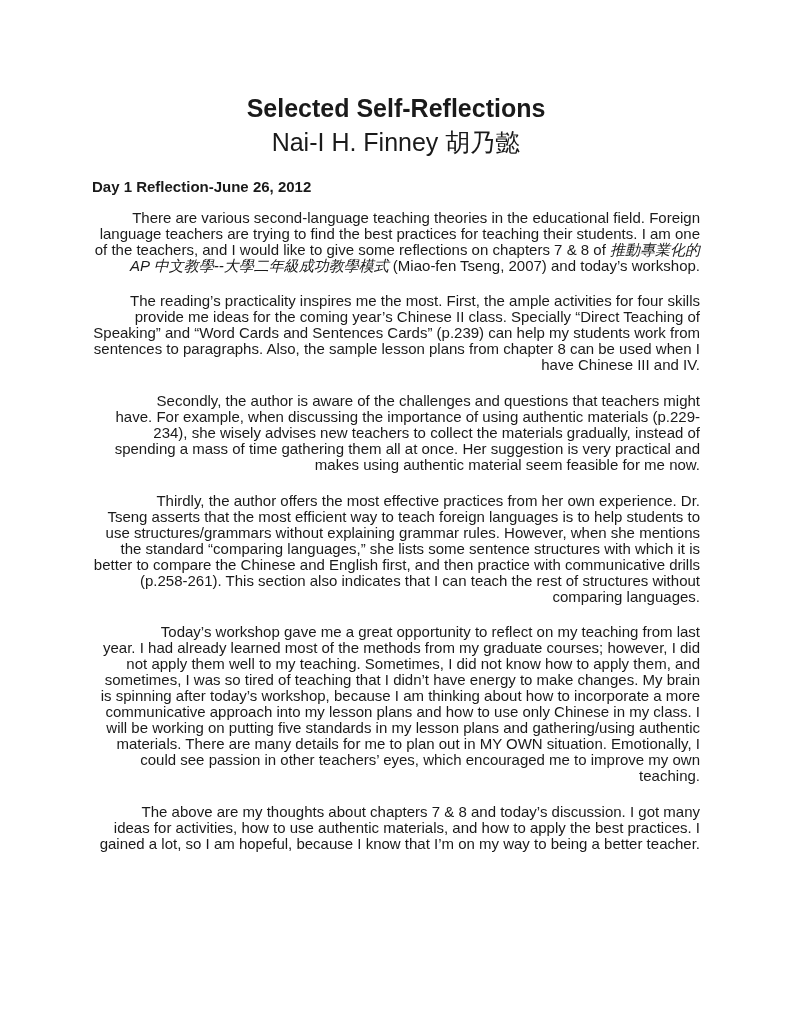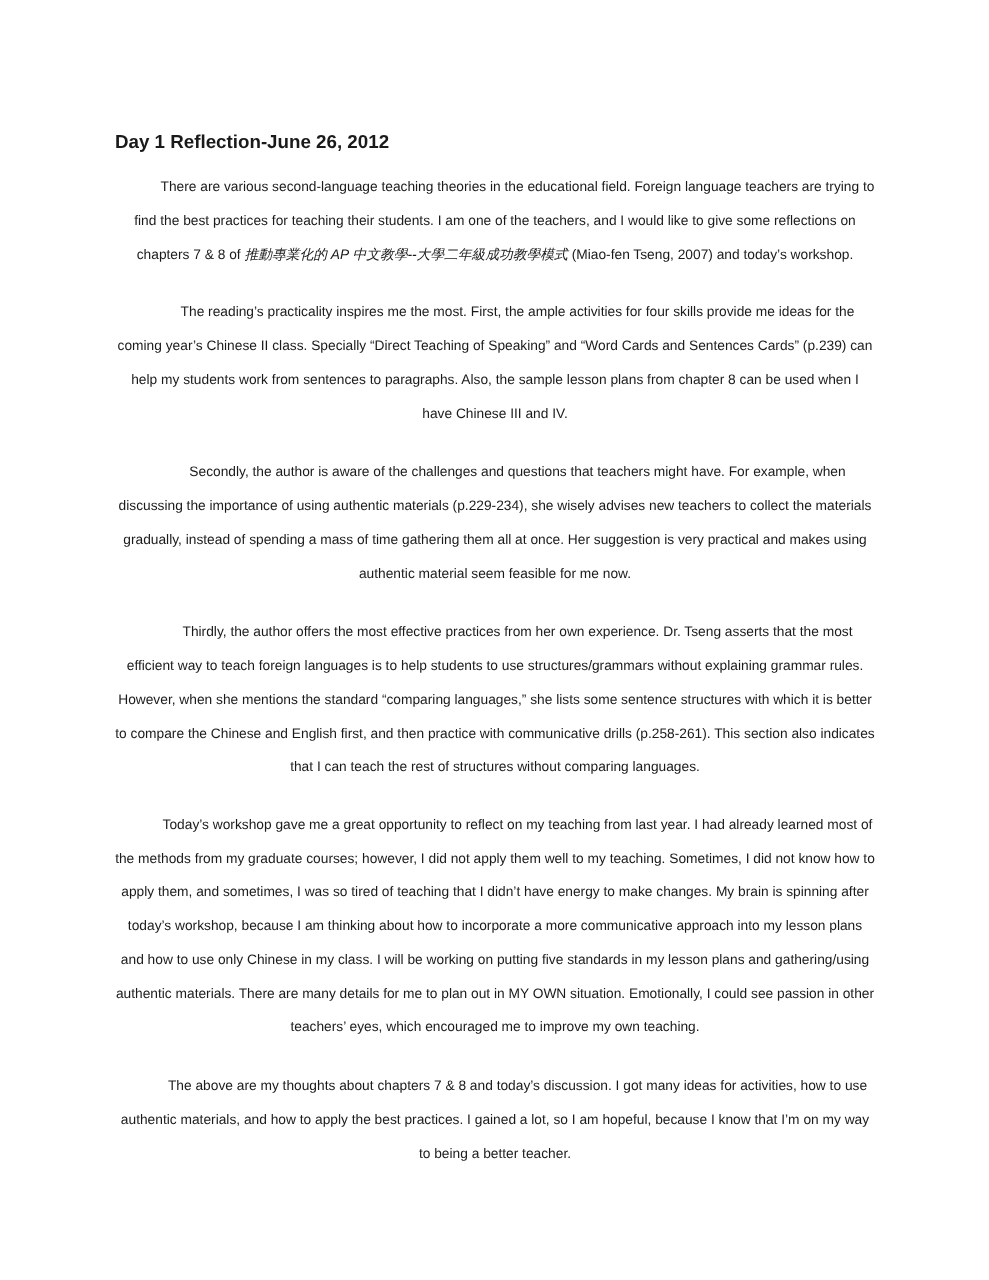--- a/index.html
+++ b/index.html
@@ -37,35 +37,37 @@
     text-align: center;
   }
   .section-heading {
     margin: 12px 0 13px 0;
     font-size: 15px;
     line-height: 19.7px;
     font-weight: bold;
   }
   p.body-para {
     margin: 0 0 19.7px 0;
-    font-size: 11px;
-    line-height: 27px;
+    font-size: 15px;
+    line-height: 16px;
     text-indent: 36px;
-    text-align: center;
+    text-align: right;
   }
   .seg-italic {
     font-style: italic;
   }
 </style>
 </head>
 <body>
 
 <div class="page">
 
+  <h1 class="doc-title">Selected Self-Reflections</h1>
 
+  <h2 class="doc-author">Nai-I H. Finney 胡乃懿</h2>
 
   <h3 class="section-heading">Day 1 Reflection-June 26, 2012</h3>
 
   <p class="body-para"><span>There are various second-language teaching theories in the educational field. Foreign language teachers are trying to find the best practices for teaching their students. I am one of the teachers, and I would like to give some reflections on chapters 7 &amp; 8 of </span><span class="seg-italic">推動專業化的 AP 中文教學--大學二年級成功教學模式</span><span> (Miao-fen Tseng, 2007) and today’s workshop.</span></p>
 
   <p class="body-para"><span>The reading’s practicality inspires me the most. First, the ample activities for four skills provide me ideas for the coming year’s Chinese II class. Specially “Direct Teaching of Speaking” and “Word Cards and Sentences Cards” (p.239) can help my students work from sentences to paragraphs. Also, the sample lesson plans from chapter 8 can be used when I have Chinese III and IV.</span></p>
 
   <p class="body-para"><span>Secondly, the author is aware of the challenges and questions that teachers might have. For example, when discussing the importance of using authentic materials (p.229-234), she wisely advises new teachers to collect the materials gradually, instead of spending a mass of time gathering them all at once. Her suggestion is very practical and makes using authentic material seem feasible for me now.</span></p>
 
   <p class="body-para"><span>Thirdly, the author offers the most effective practices from her own experience. Dr. Tseng asserts that the most efficient way to teach foreign languages is to help students to use structures/grammars without explaining grammar rules. However, when she mentions the standard “comparing languages,” she lists some sentence structures with which it is better to compare the Chinese and English first, and then practice with communicative drills (p.258-261). This section also indicates that I can teach the rest of structures without comparing languages.</span></p>

